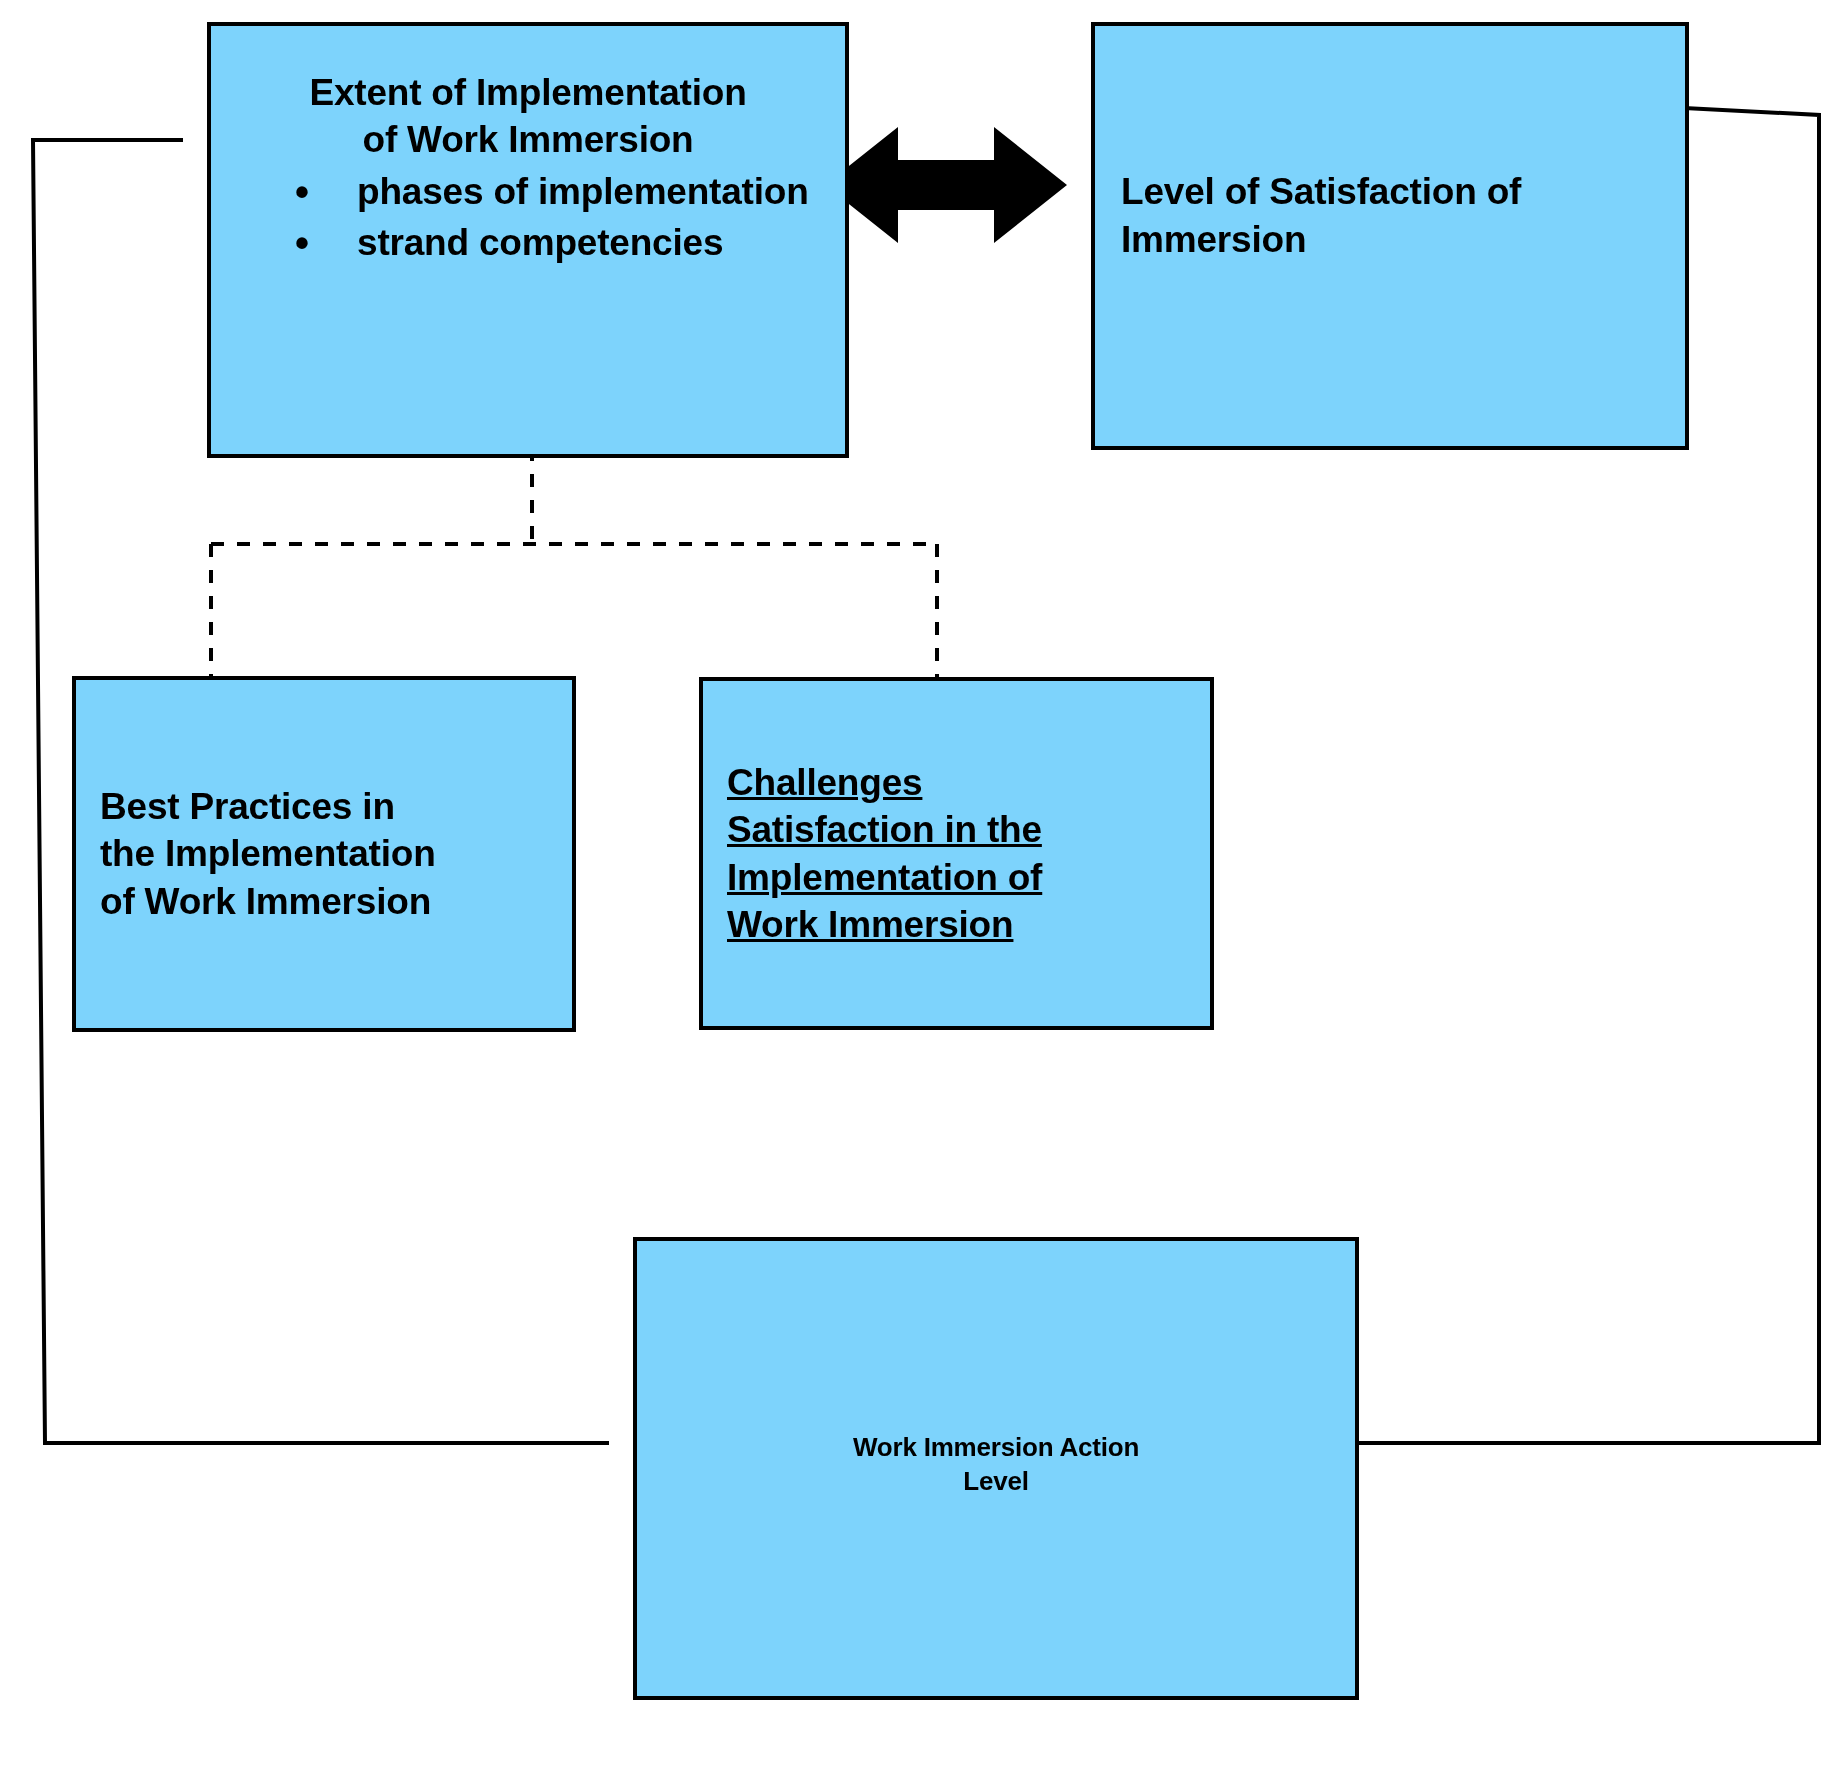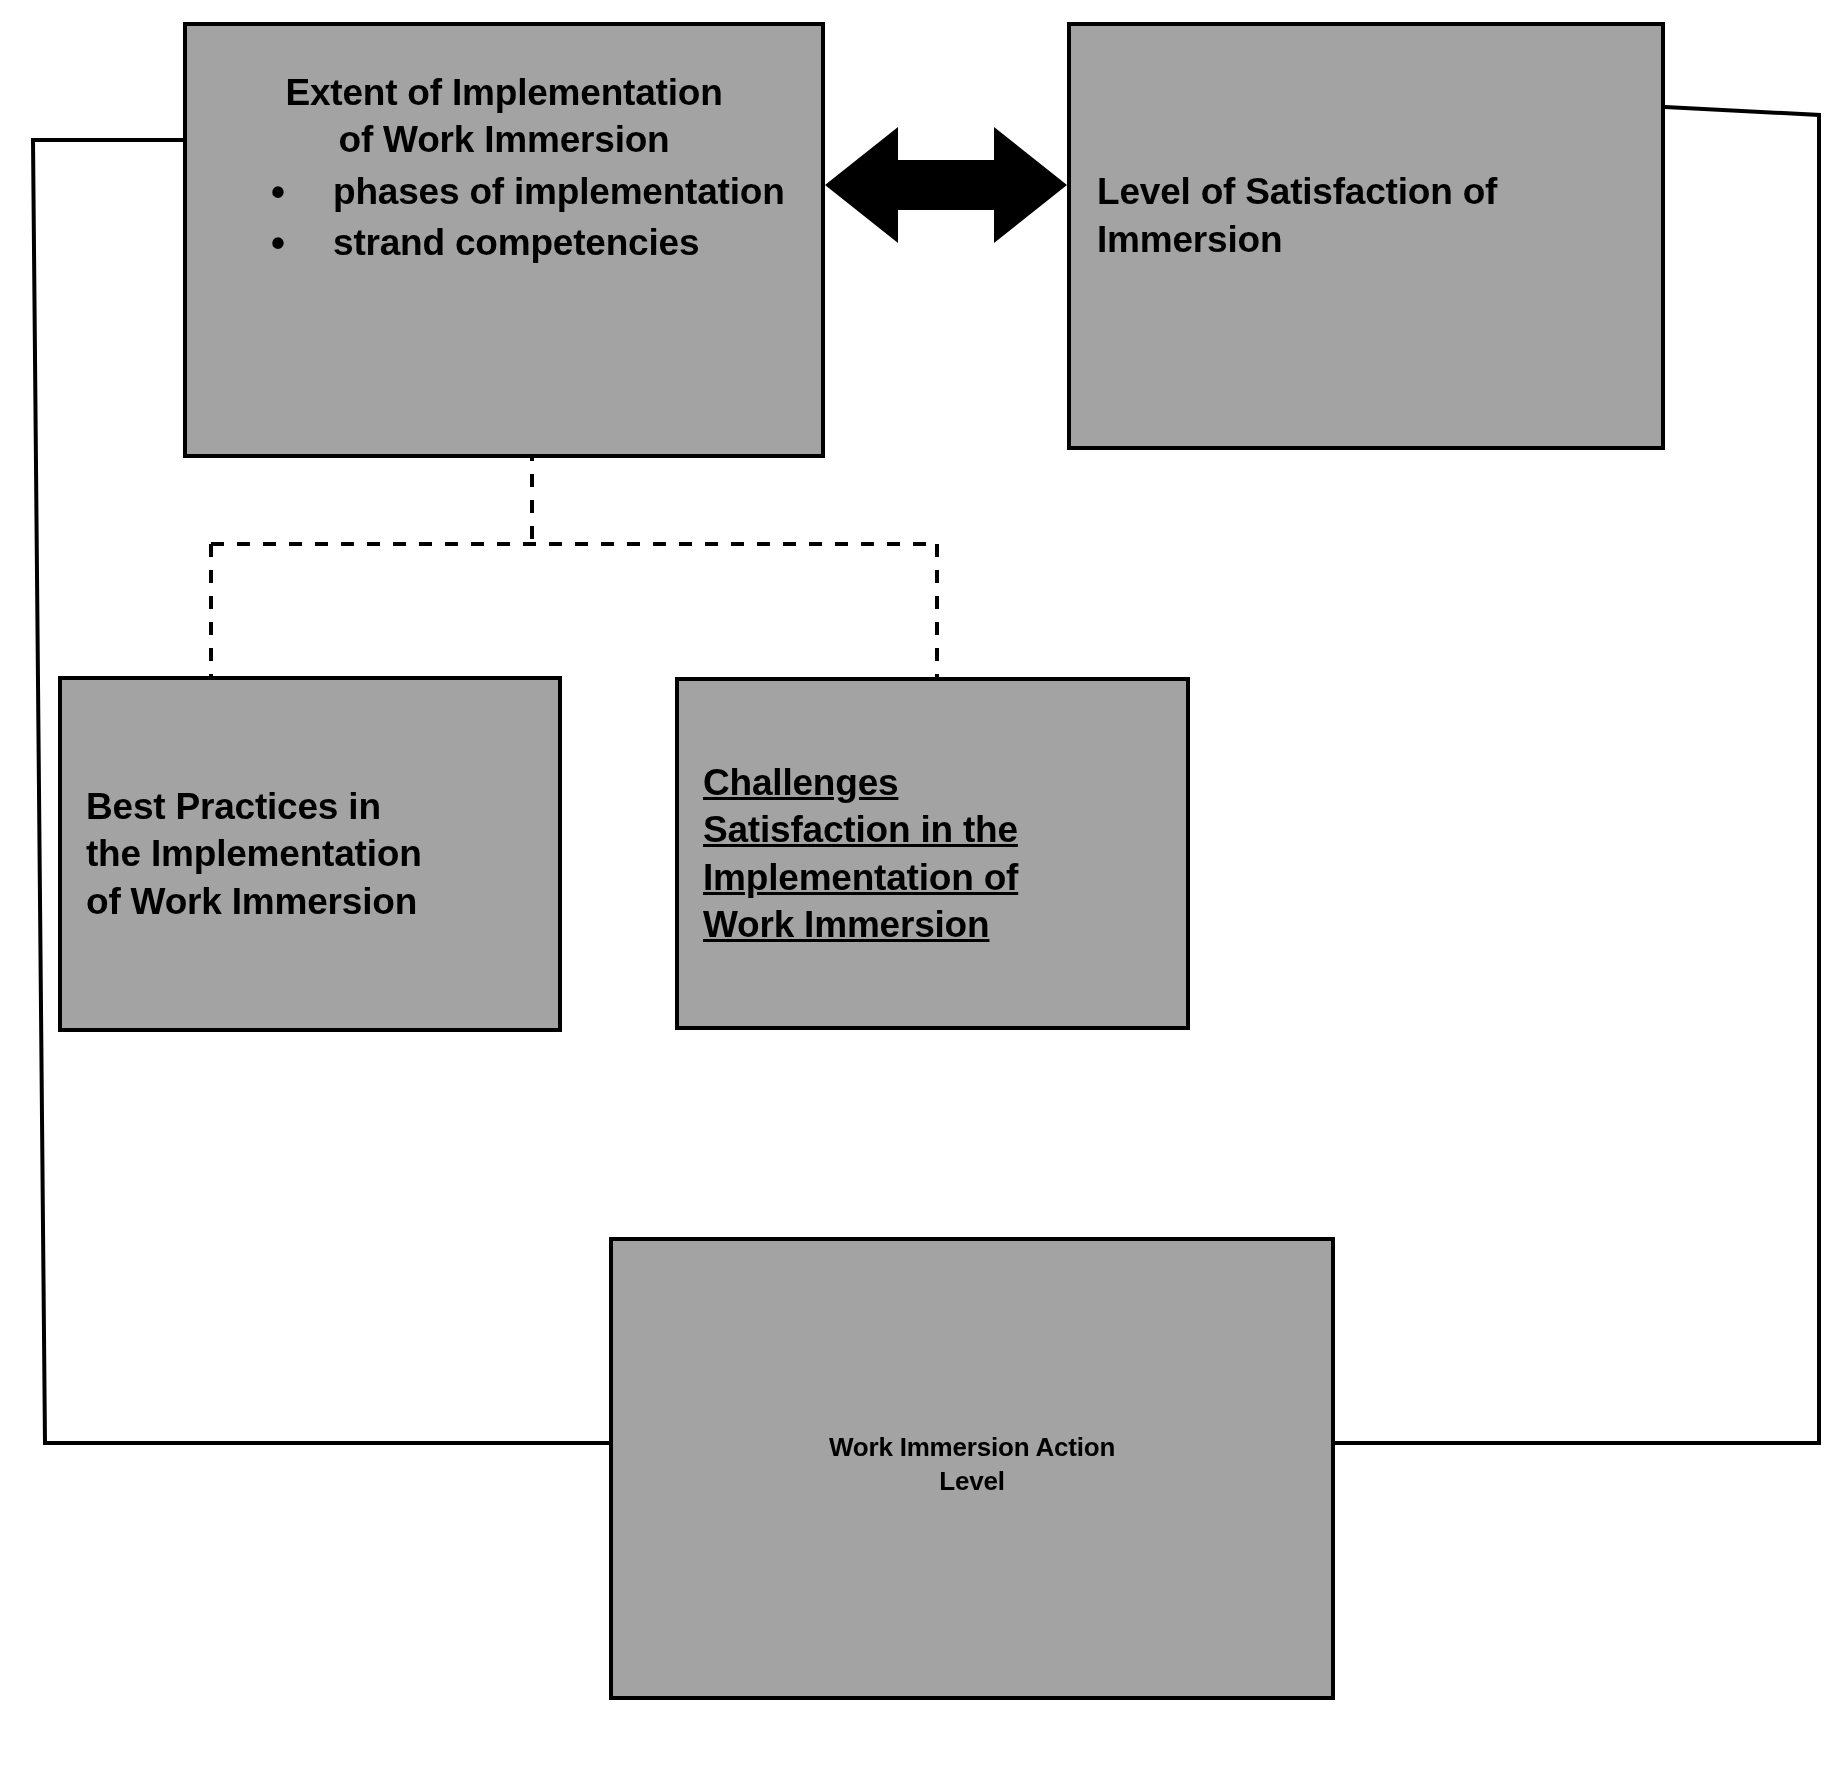--- a/index.html
+++ b/index.html
@@ -1,38 +1,38 @@
 <!DOCTYPE html>
 <html><head>
 <meta charset="utf-8">
 <style>
   html,body{margin:0;padding:0;background:#ffffff;}
   body{width:1837px;height:1774px;position:relative;overflow:hidden;
        font-family:"Liberation Sans","DejaVu Sans",sans-serif;}
   #canvas{position:absolute;inset:0;width:1837px;height:1774px;}
   .svg-layer{position:absolute;left:0;top:0;width:1837px;height:1774px;pointer-events:none;}
-  .node{position:absolute;box-sizing:border-box;background:#a3a3a3;
+  .node{position:absolute;box-sizing:border-box;background:#7dd3fc;
         border:4px solid #000000;color:#000000;font-weight:bold;
-        letter-spacing:-0.2px;}
+        letter-spacing:-0.2px;margin-left:24px;}
   .node .txt{display:block;}
   
   #node-extent{left:183px;top:22px;width:642px;height:436px;padding:44px 26px 0 26px;}
   #node-extent .title{font-size:37px;line-height:1.26;text-align:center;margin:0;}
   #node-extent ul{margin:6px 0 0 0;padding:0 0 0 58px;list-style:none;}
   #node-extent li{font-size:37px;line-height:1.26;position:relative;
                   padding-left:62px;margin-top:4px;}
   #node-extent li:before{content:"\2022";position:absolute;left:0;top:-2px;font-size:40px;}
   
   #node-satisfaction{left:1067px;top:22px;width:598px;height:428px;
                      padding:8px 0 0 0;display:flex;align-items:center;}
   #node-satisfaction .body{font-size:37px;line-height:1.3;text-align:left;
                            padding:0 22px 0 26px;width:100%;
                            position:relative;top:-24px;}
   
-  #node-best{left:58px;top:676px;width:504px;height:356px;
+  #node-best{left:48px;top:676px;width:504px;height:356px;
              display:flex;align-items:center;}
   #node-best .body{font-size:37px;line-height:1.28;text-align:left;padding:0 20px 0 24px;width:100%;}
   
   #node-challenges{left:675px;top:677px;width:515px;height:353px;
                    display:flex;align-items:center;}
   #node-challenges .body{font-size:37px;line-height:1.28;text-align:left;padding:0 18px 0 24px;width:100%;text-decoration:underline;}
   
   #node-actionplan{left:609px;top:1237px;width:726px;height:463px;}
   #node-actionplan .body{font-size:26px;line-height:1.3;text-align:center;
                          padding:0 54px;position:relative;top:190px;}

